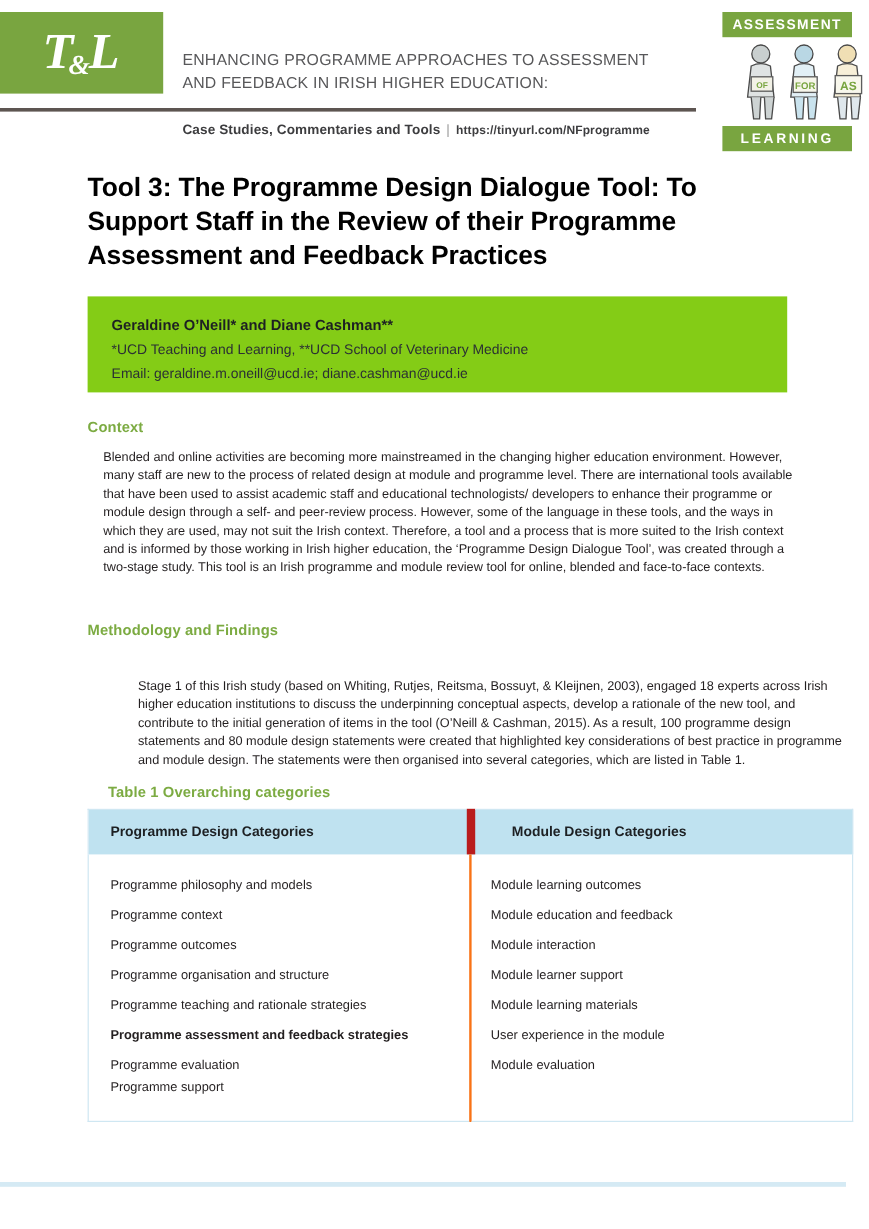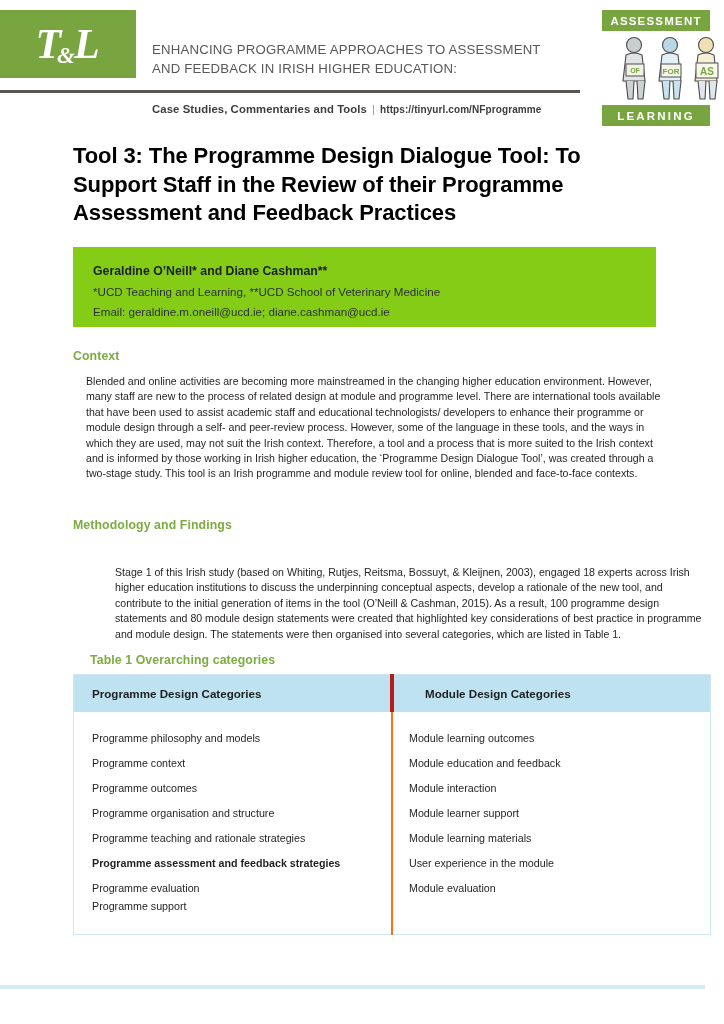--- a/index.html
+++ b/index.html
@@ -126,21 +126,21 @@
   .cat-table th {
     background: #bfe2f0;
     color: #1d2023;
     font-size: 11.6px;
     font-weight: bold;
     text-align: left;
     padding: 12px 0 12px 18px;
     border: none;
     width: 50%;
   }
-  .cat-table th.right-col { border-left: 4px solid #b91c1c; padding-left: 31px; }
+  .cat-table th.right-col { border-left: 7px solid #b91c1c; padding-left: 31px; }
   .cat-table td {
     font-size: 10.7px; color: #231f20;
     padding: 0 0 0 18px;
     height: 25px;
     vertical-align: middle;
     border: none;
     width: 50%;
   }
   .cat-table td.right-col { border-left: 2px solid #f97316; padding-left: 16px; }
   .cat-table tr.first-body td { padding-top: 13px; height: 38px; }

